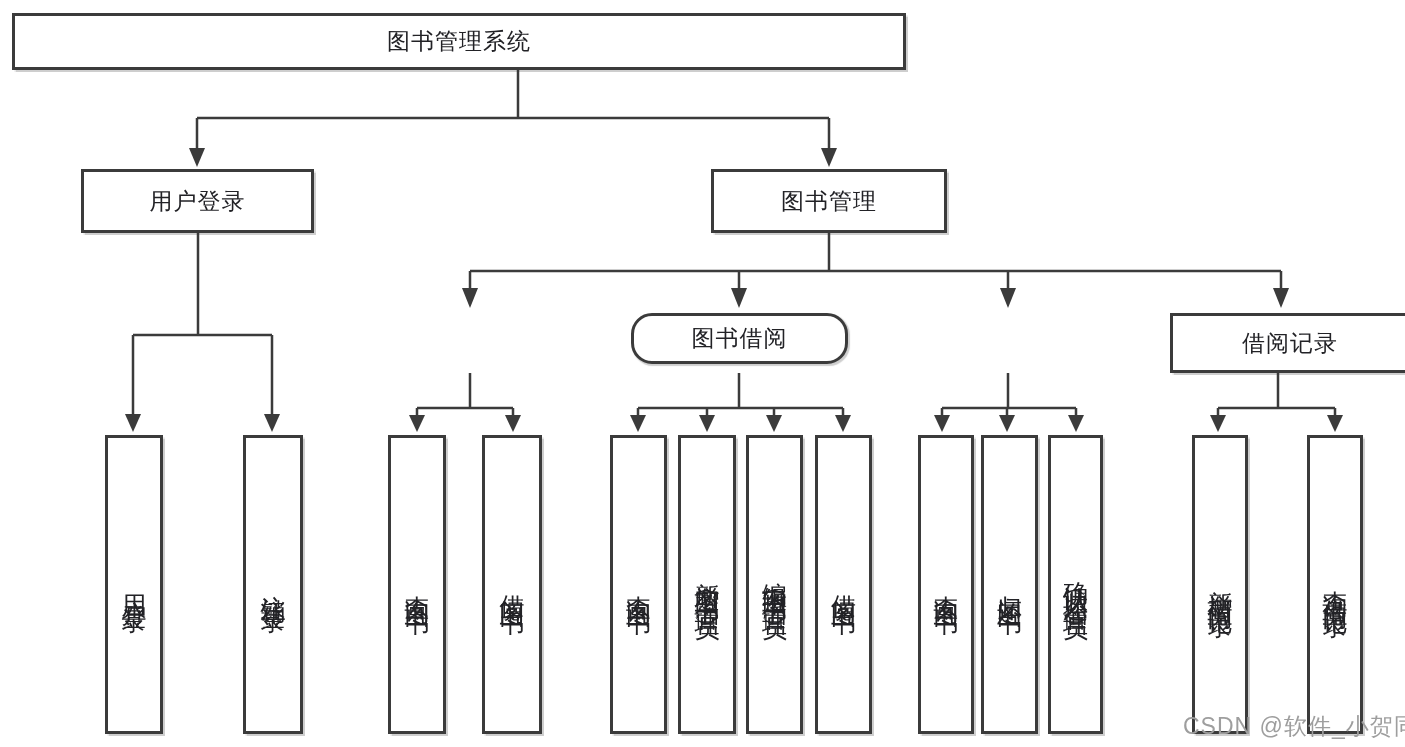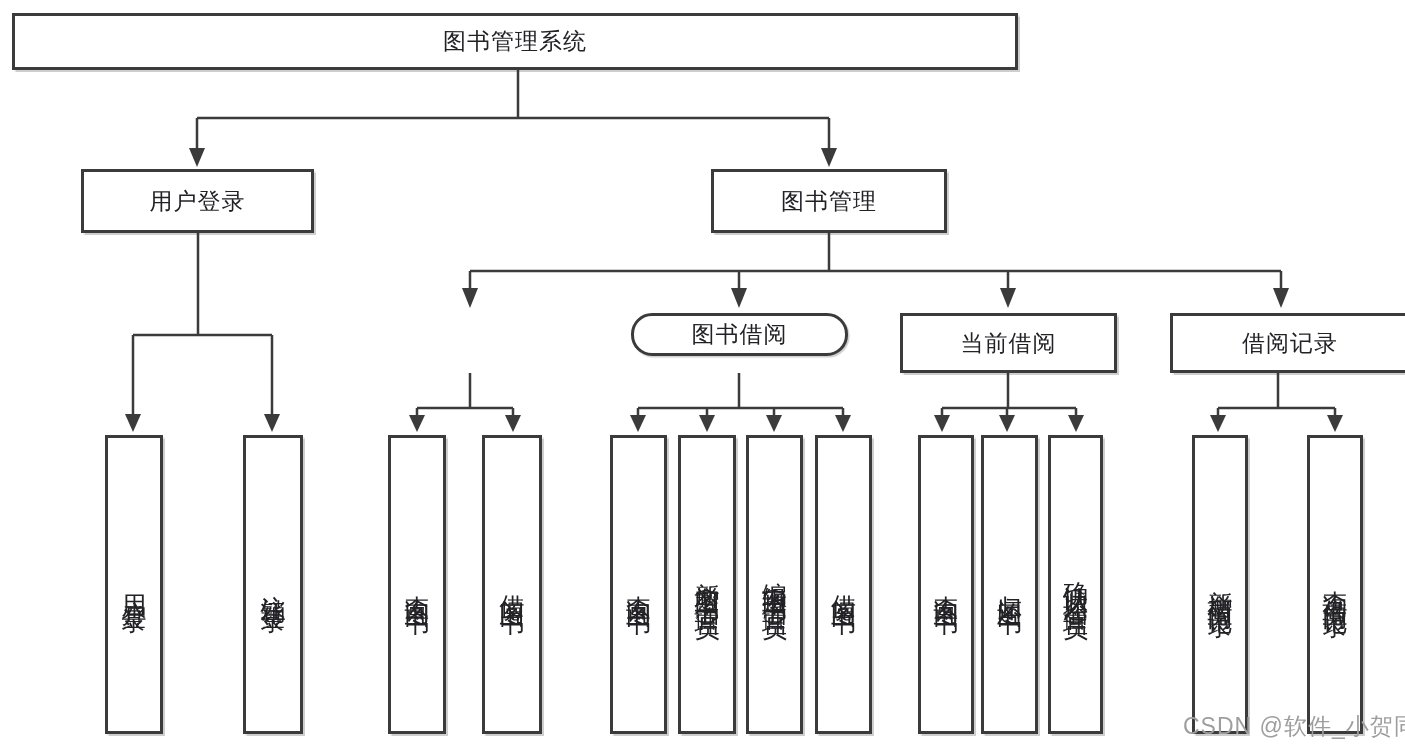--- a/index.html
+++ b/index.html
@@ -86,27 +86,26 @@
       <polygon points="766,415 782,415 774,432"></polygon>
       <polygon points="835,415 851,415 843,432"></polygon>
       <polygon points="934,415 950,415 942,432"></polygon>
       <polygon points="999,415 1015,415 1007,432"></polygon>
       <polygon points="1068,415 1084,415 1076,432"></polygon>
       <polygon points="1210,415 1226,415 1218,432"></polygon>
       <polygon points="1327,415 1343,415 1335,432"></polygon>
     </g>
   </svg>
 
-  <div class="node h" style="left:12px; top:13px; width:1006px; height:57px;">图书管理系统</div>
+  <div class="node h" style="left:12px; top:13px; width:894px; height:57px;">图书管理系统</div>
 
   <div class="node h" style="left:81px; top:169px; width:233px; height:64px;">用户登录</div>
   <div class="node h" style="left:711px; top:169px; width:236px; height:64px;">图书管理</div>
 
-  <div class="node h" style="left:631px; top:313px; width:217px; height:43px;border-radius:21px;">图书借阅</div>
-  <div class="node h" style="left:900px; top:313px; width:217px; height:60px;">当前借阅</div>
+  <div class="node h" style="left:631px; top:313px; width:217px; height:51px;border-radius:21px;">图书借阅</div>
   <div class="node h" style="left:1170px; top:313px; width:240px; height:60px;">借阅记录</div>
 
   <div class="node v" style="left:105px; top:435px; width:58px; height:299px;">用户登录</div>
   <div class="node v" style="left:243px; top:435px; width:60px; height:299px;">注销登录</div>
 
   <div class="node v" style="left:388px; top:435px; width:58px; height:299px;">查询图书</div>
   <div class="node v" style="left:482px; top:435px; width:60px; height:299px;">借阅图书</div>
 
   <div class="node v" style="left:610px; top:435px; width:57px; height:299px;">查询图书</div>
   <div class="node v" style="left:678px; top:435px; width:58px; height:299px;">新增图书（管理员）</div>

